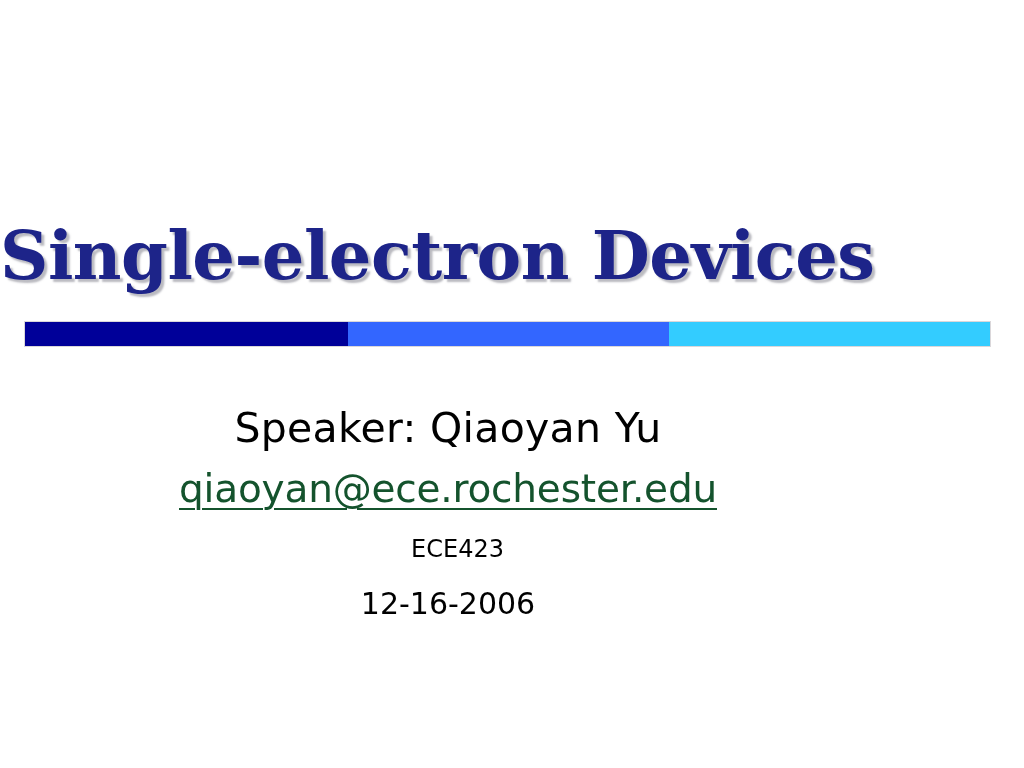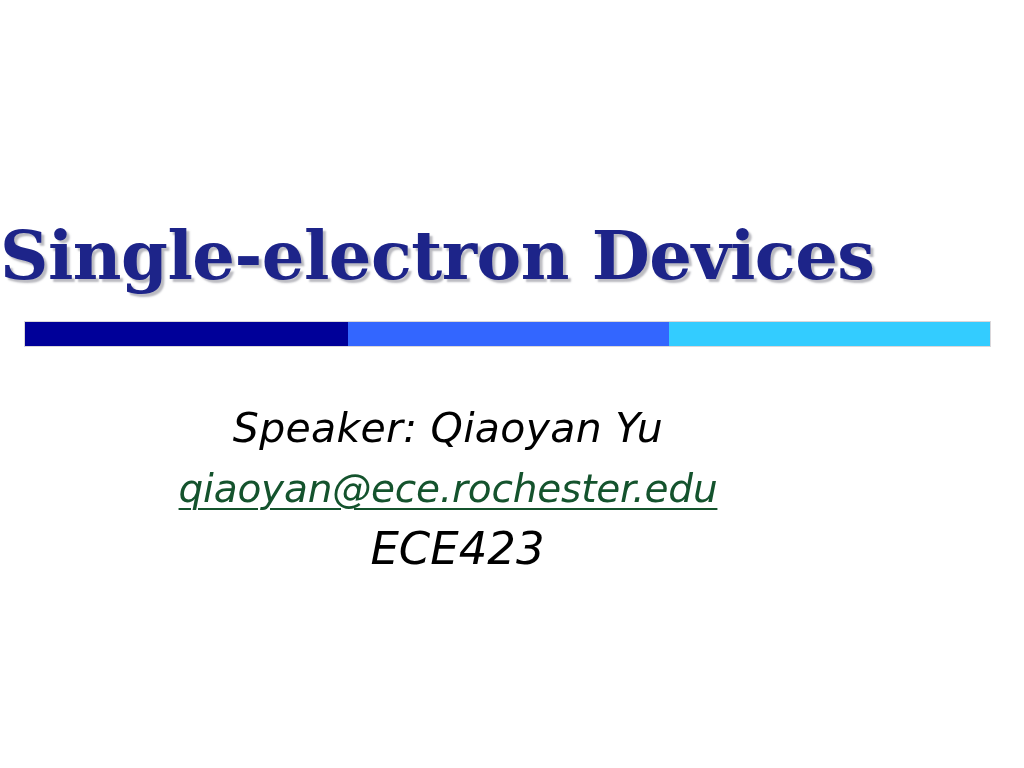--- a/index.html
+++ b/index.html
@@ -56,21 +56,20 @@
   .bar-seg-2 { width: 33.2%; }
   .bar-seg-3 { width: 33.3%; }
 
   
   .body-block {
     position: absolute;
     left: 0;
     top: 398px;
     width: 896px;
     text-align: center;
-    font-style: italic;
   }
   .line {
     display: block;
     white-space: nowrap;
     color: #000000;
     font-family: "DejaVu Sans", sans-serif;
     font-weight: normal;
   }
   .line-speaker {
     font-size: 41px;
@@ -81,21 +80,21 @@
     font-size: 39px;
     line-height: 62px;
     color: #ffc907;
     text-decoration: underline;
     text-decoration-thickness: 2px;
     text-underline-offset: 6px;
     letter-spacing: -0.2px;
   }
   a.line-email { cursor: pointer; }
   .line-course {
-    font-size: 45px;
+    font-size: 24px;
     line-height: 58px;
     padding-left: 19px;
   }
   .line-date {
     font-size: 30px;
     line-height: 52px;
   }
 </style>
 </head>
 <body style="background: rgb(255, 255, 255);">
@@ -109,15 +108,16 @@
   <div class="divider-bar">
     <div class="bar-seg bar-seg-1" style="background: rgb(0, 0, 153);"></div>
     <div class="bar-seg bar-seg-2" style="background: rgb(51, 102, 255);"></div>
     <div class="bar-seg bar-seg-3" style="background: rgb(51, 204, 255);"></div>
   </div>
 
   <div class="body-block">
     <span class="line line-speaker">Speaker: Qiaoyan Yu</span>
     <a class="line line-email" href="#" style="color: #14532d;">qiaoyan@ece.rochester.edu</a>
     <span class="line line-course">ECE423</span>
+    <span class="line line-date">12-16-2006</span>
   </div>
 
 </div>
 
 </body></html>

